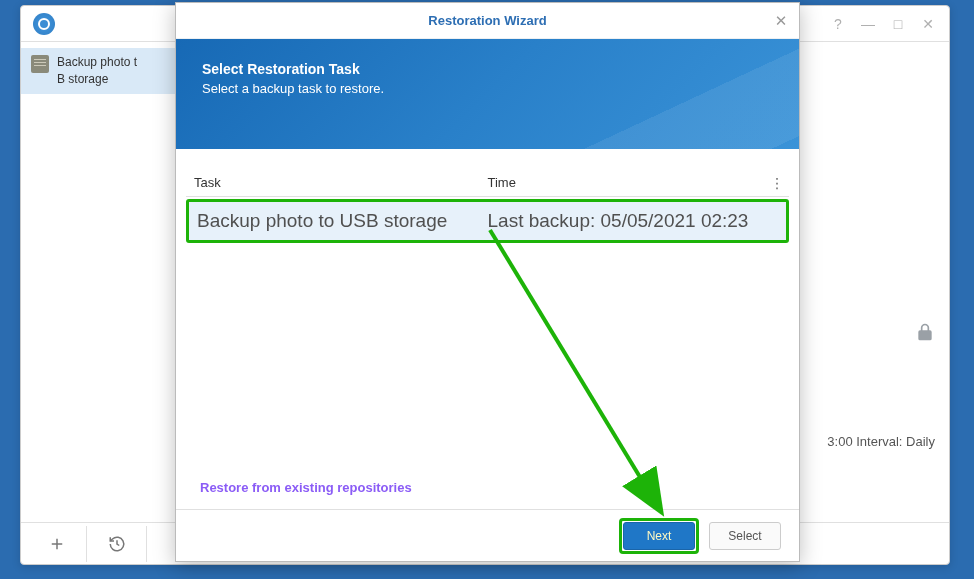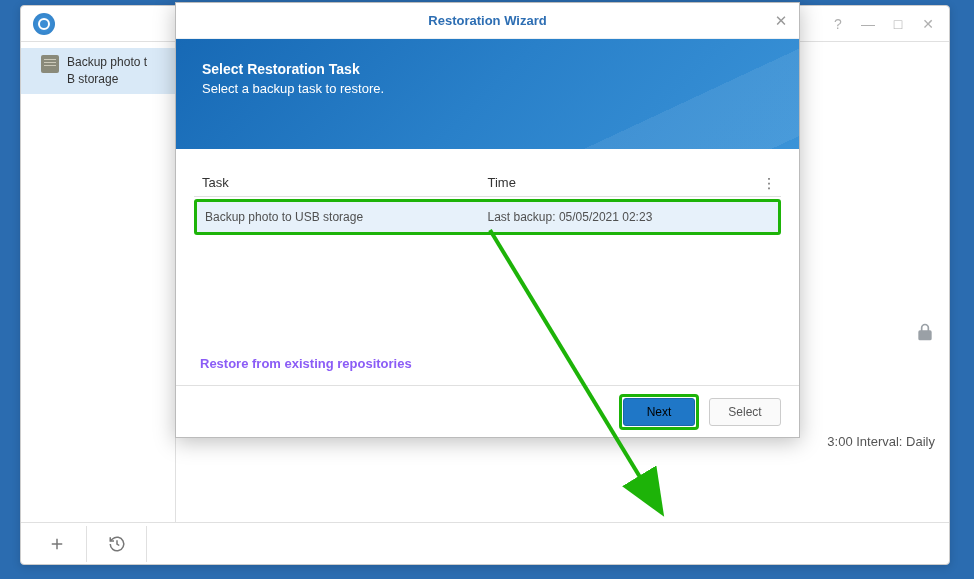--- a/index.html
+++ b/index.html
@@ -45,21 +45,21 @@
       cursor: pointer;
     }
     .app-body { flex: 1; display: flex; }
     .sidebar {
       width: 155px;
       border-right: 1px solid #e0e0e0;
       padding: 6px 0;
     }
     .sidebar-item {
       display: flex;
-      padding: 6px 20px;
+      padding: 6px 10px;
       background: #d9e9f7;
       font-size: 12px;
       color: #333;
       line-height: 1.4;
       cursor: pointer;
     }
     .sidebar-item-icon {
       width: 18px; height: 18px;
       background: #8a8a7a;
       border-radius: 2px;
@@ -100,21 +100,21 @@
       color: #666;
       cursor: pointer;
       border-right: 1px solid #e0e0e0;
     }
     .bb-btn svg { width: 18px; height: 18px; }
 
     
     .modal {
       position: absolute;
       top: 2px; left: 175px;
-      width: 625px; height: 436px;
+      width: 625px; height: 560px;
       background: #fff;
       border: 1px solid #bbb;
       box-shadow: 0 4px 20px rgba(0,0,0,0.25);
       display: flex;
       flex-direction: column;
     }
     .modal-title {
       height: 36px;
       display: flex;
       align-items: center;
@@ -145,21 +145,21 @@
       position: absolute;
       right: -40px; top: -40px;
       width: 280px; height: 280px;
       background: linear-gradient(135deg, transparent 40%, rgba(255,255,255,0.08) 40%, rgba(255,255,255,0.08) 60%, transparent 60%);
       transform: rotate(20deg);
     }
     .modal-heading { font-size: 14px; font-weight: bold; margin-bottom: 4px; }
     .modal-subheading { font-size: 13px; }
     .modal-content {
       flex: 1;
-      padding: 20px 18px 10px;
+      padding: 20px 10px 10px;
       position: relative;
     }
     .tbl { width: 100%; }
     .tbl-head {
       display: flex;
       padding: 6px 8px;
       font-size: 13px;
       color: #333;
       border-bottom: 1px solid #e0e0e0;
       position: relative;
@@ -170,21 +170,21 @@
       position: absolute;
       right: 6px; top: 6px;
       font-size: 14px;
       color: #666;
       cursor: pointer;
       letter-spacing: -1px;
     }
     .tbl-row {
       display: flex;
       padding: 8px 8px;
-      font-size: 12px;
+      font-size: 19px;
       color: #505050;
       background: #e7f1fa;
       border: 3px solid #1db308;
       border-radius: 3px;
       margin-top: 2px;
     }
     .restore-link {
       position: absolute;
       bottom: 14px; left: 24px;
       font-size: 13px;
@@ -204,21 +204,21 @@
     .btn {
       min-width: 72px;
       height: 28px;
       border-radius: 3px;
       font-size: 12px;
       display: flex; align-items: center; justify-content: center;
       cursor: pointer;
     }
     .btn-primary {
       background: #1f77c7;
-      color: #000000;
+      color: #fef9c3;
       border: 1px solid #1a65a9;
     }
     .btn-secondary {
       background: #fafafa;
       color: #555;
       border: 1px solid #ccc;
     }
     .next-highlight {
       border: 3px solid #1db308;
       border-radius: 4px;

